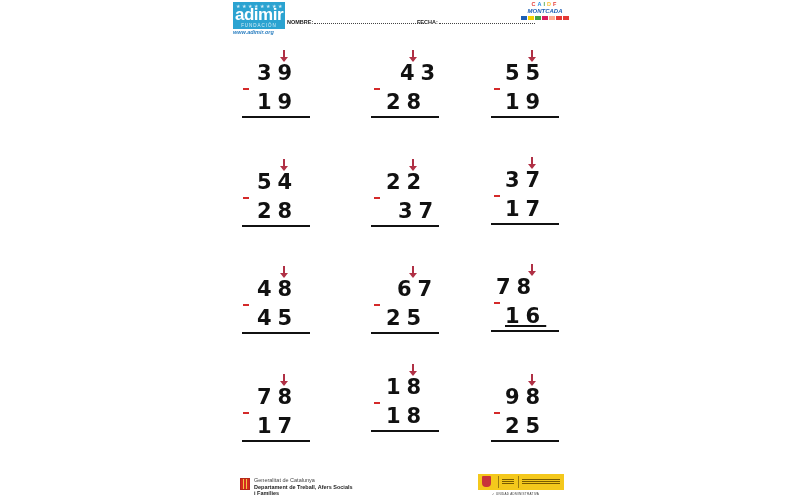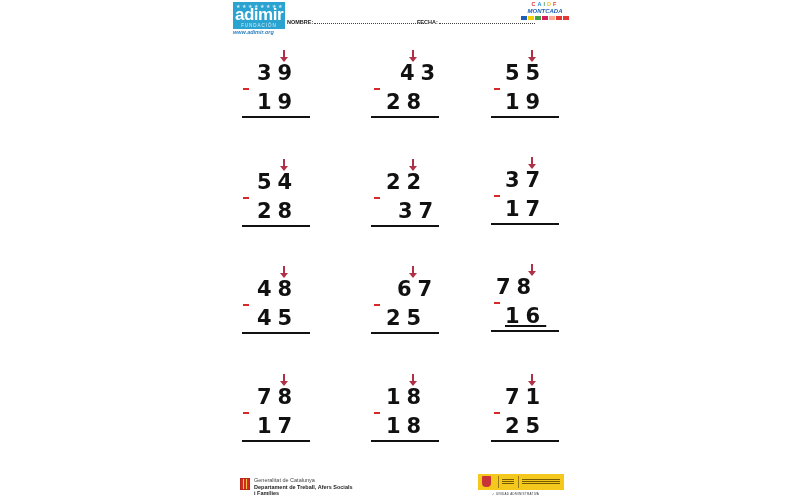--- a/index.html
+++ b/index.html
@@ -187,36 +187,36 @@
 <div class="problem" style="left:242px; top:374px;">
   <div class="arrow" style="left:37px;">
       <div class="shaft"></div>
       <div class="head"></div>
     </div>
   <div class="num top" style="left:15px;">78</div>
   <div class="minus" style="left:1px;"></div>
   <div class="num bottom" style="left:15px;">17</div>
   <div class="rule" style="left:0; width:68px;"></div>
 </div>
-<div class="problem" style="left:372px; top:374px;text-align:center;">
+<div class="problem" style="left:372px; top:364px;text-align:center;">
   <div class="arrow" style="left:36px;">
       <div class="shaft"></div>
       <div class="head"></div>
     </div>
   <div class="num top" style="left:14px;">18</div>
   <div class="minus" style="left:2px;"></div>
   <div class="num bottom" style="left:14px;">18</div>
   <div class="rule" style="left:-1px; width:68px;"></div>
 </div>
 <div class="problem" style="left:492px; top:374px;">
   <div class="arrow" style="left:35px;">
       <div class="shaft"></div>
       <div class="head"></div>
     </div>
-  <div class="num top" style="left:13px;">71</div>
+  <div class="num top" style="left:13px;">98</div>
   <div class="minus" style="left:2px;"></div>
   <div class="num bottom" style="left:13px;">25</div>
   <div class="rule" style="left:-1px; width:68px;"></div>
 </div>
 
 <div class="gencat">
   <div class="flag"></div>
   <div class="txt">
     <div class="l1">Generalitat de Catalunya</div>
     <div class="l2">Departament de Treball, Afers Socials</div>

